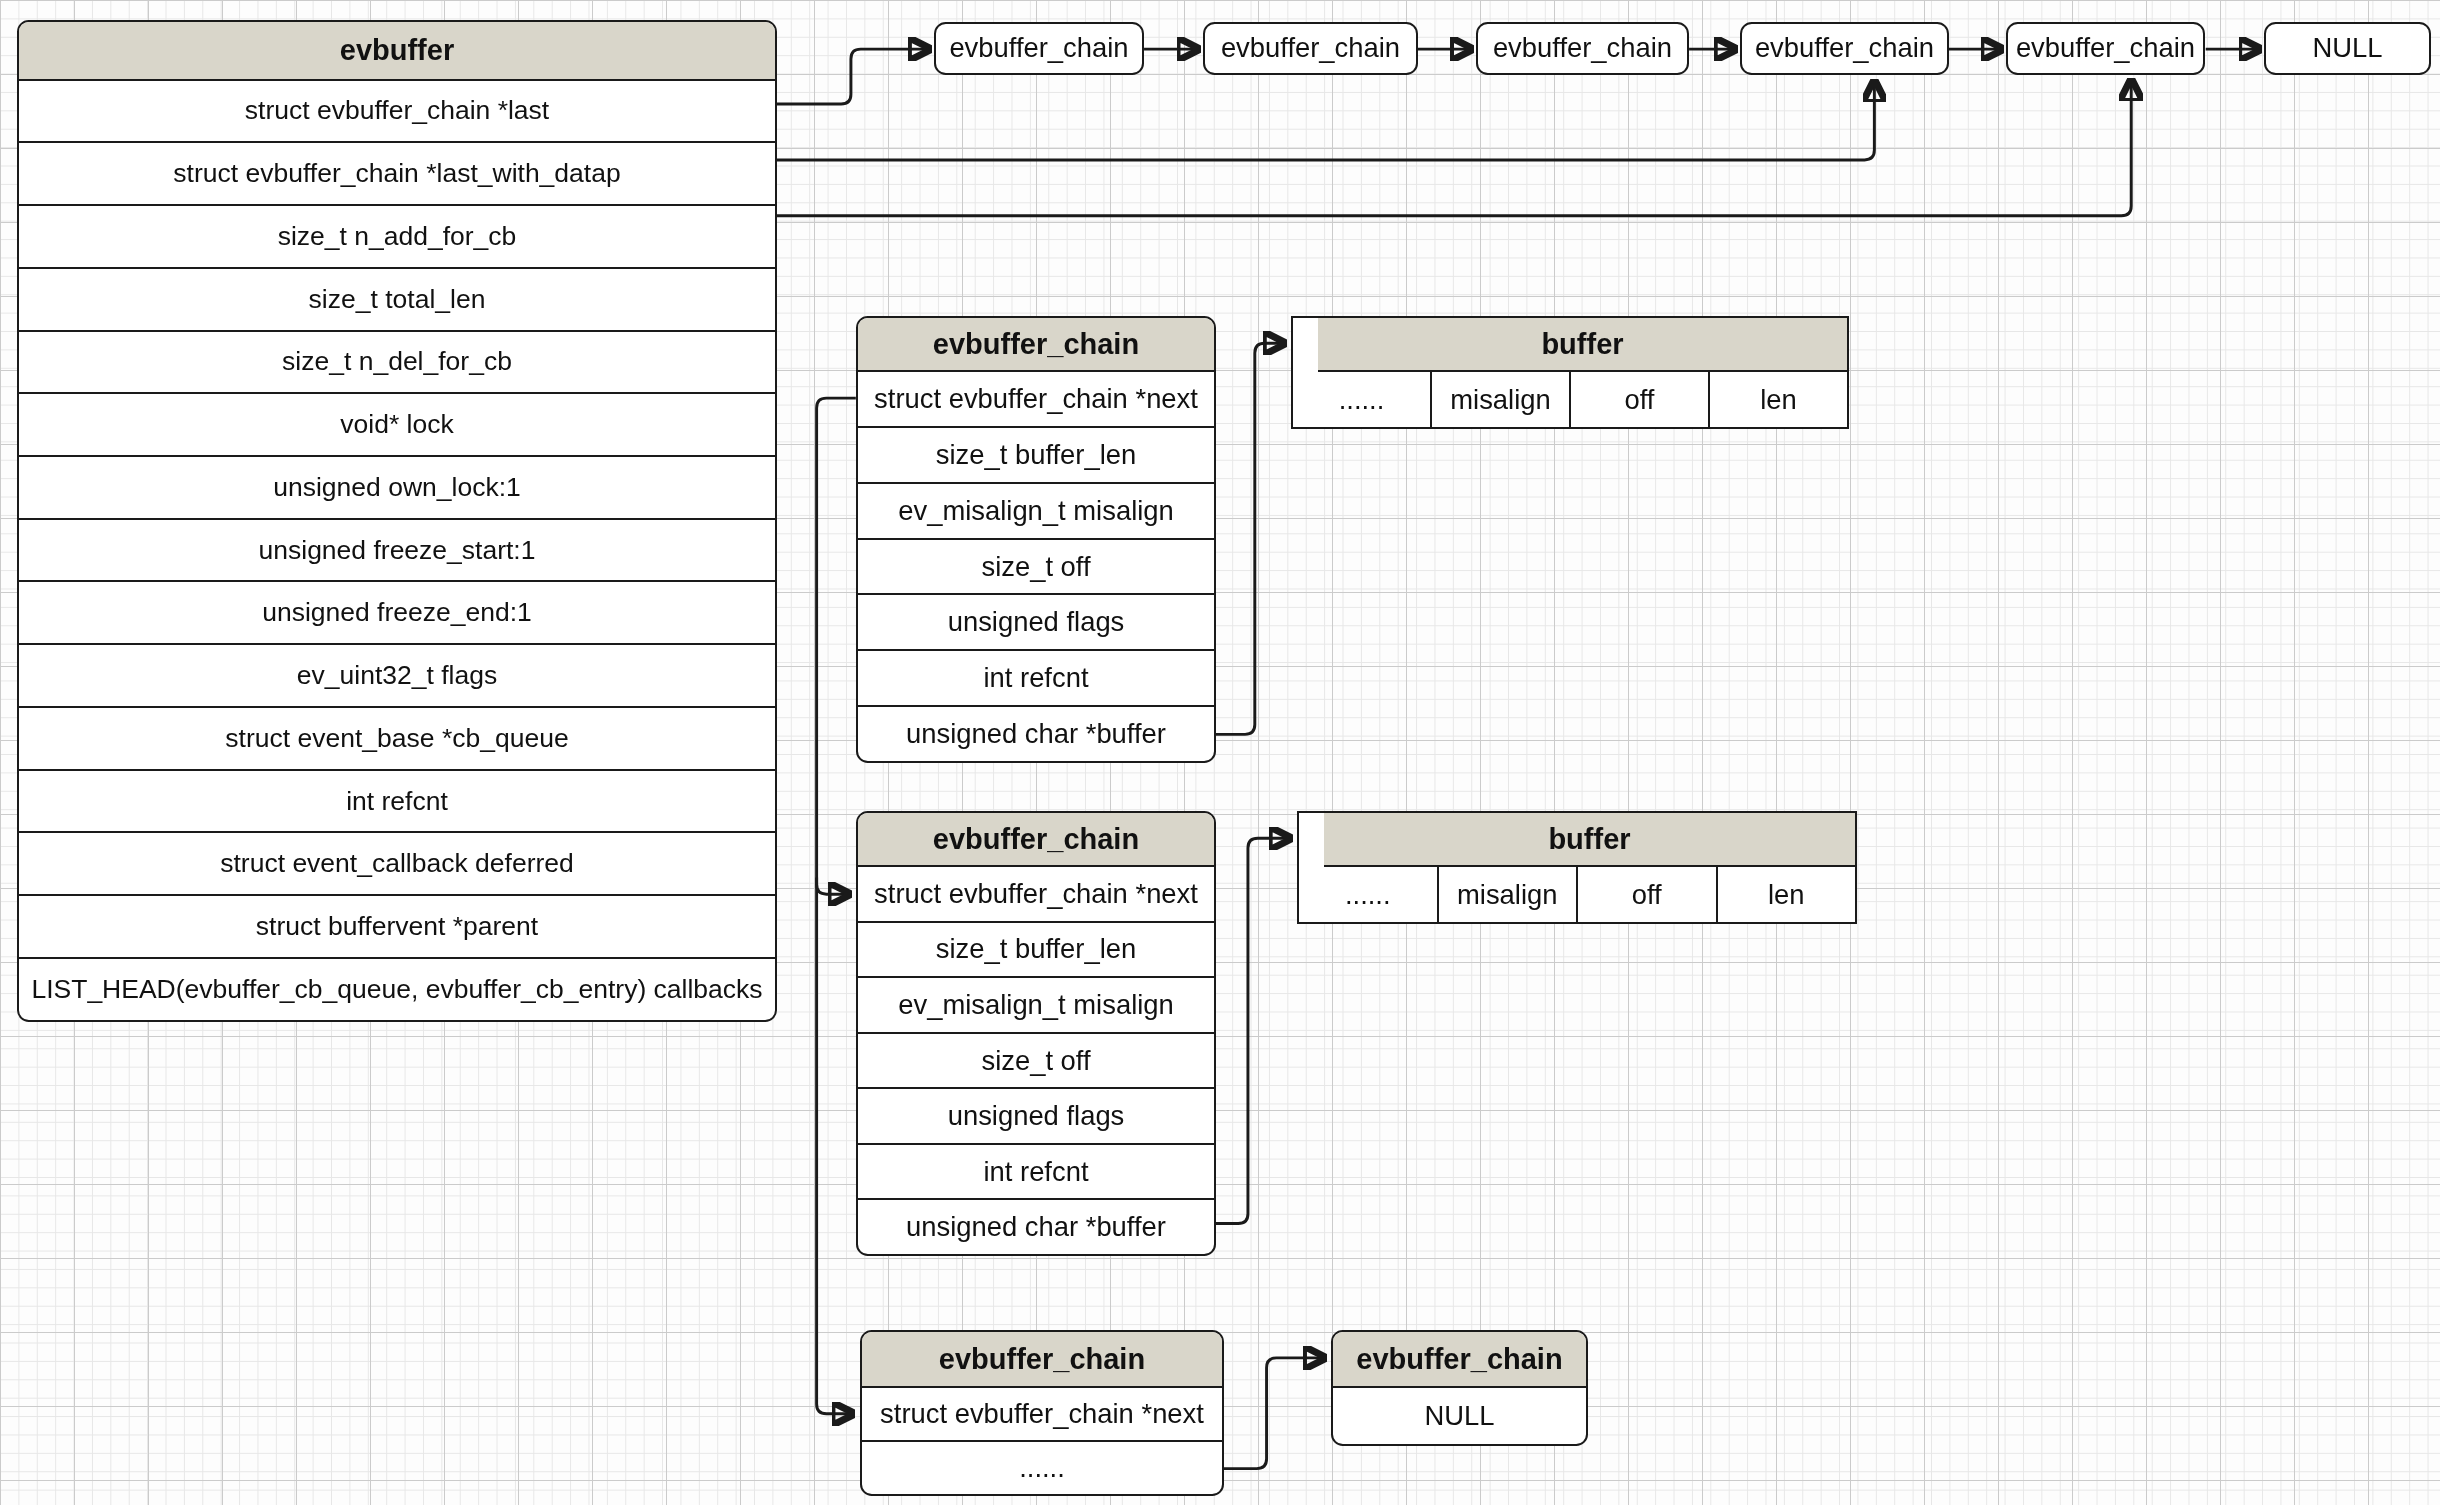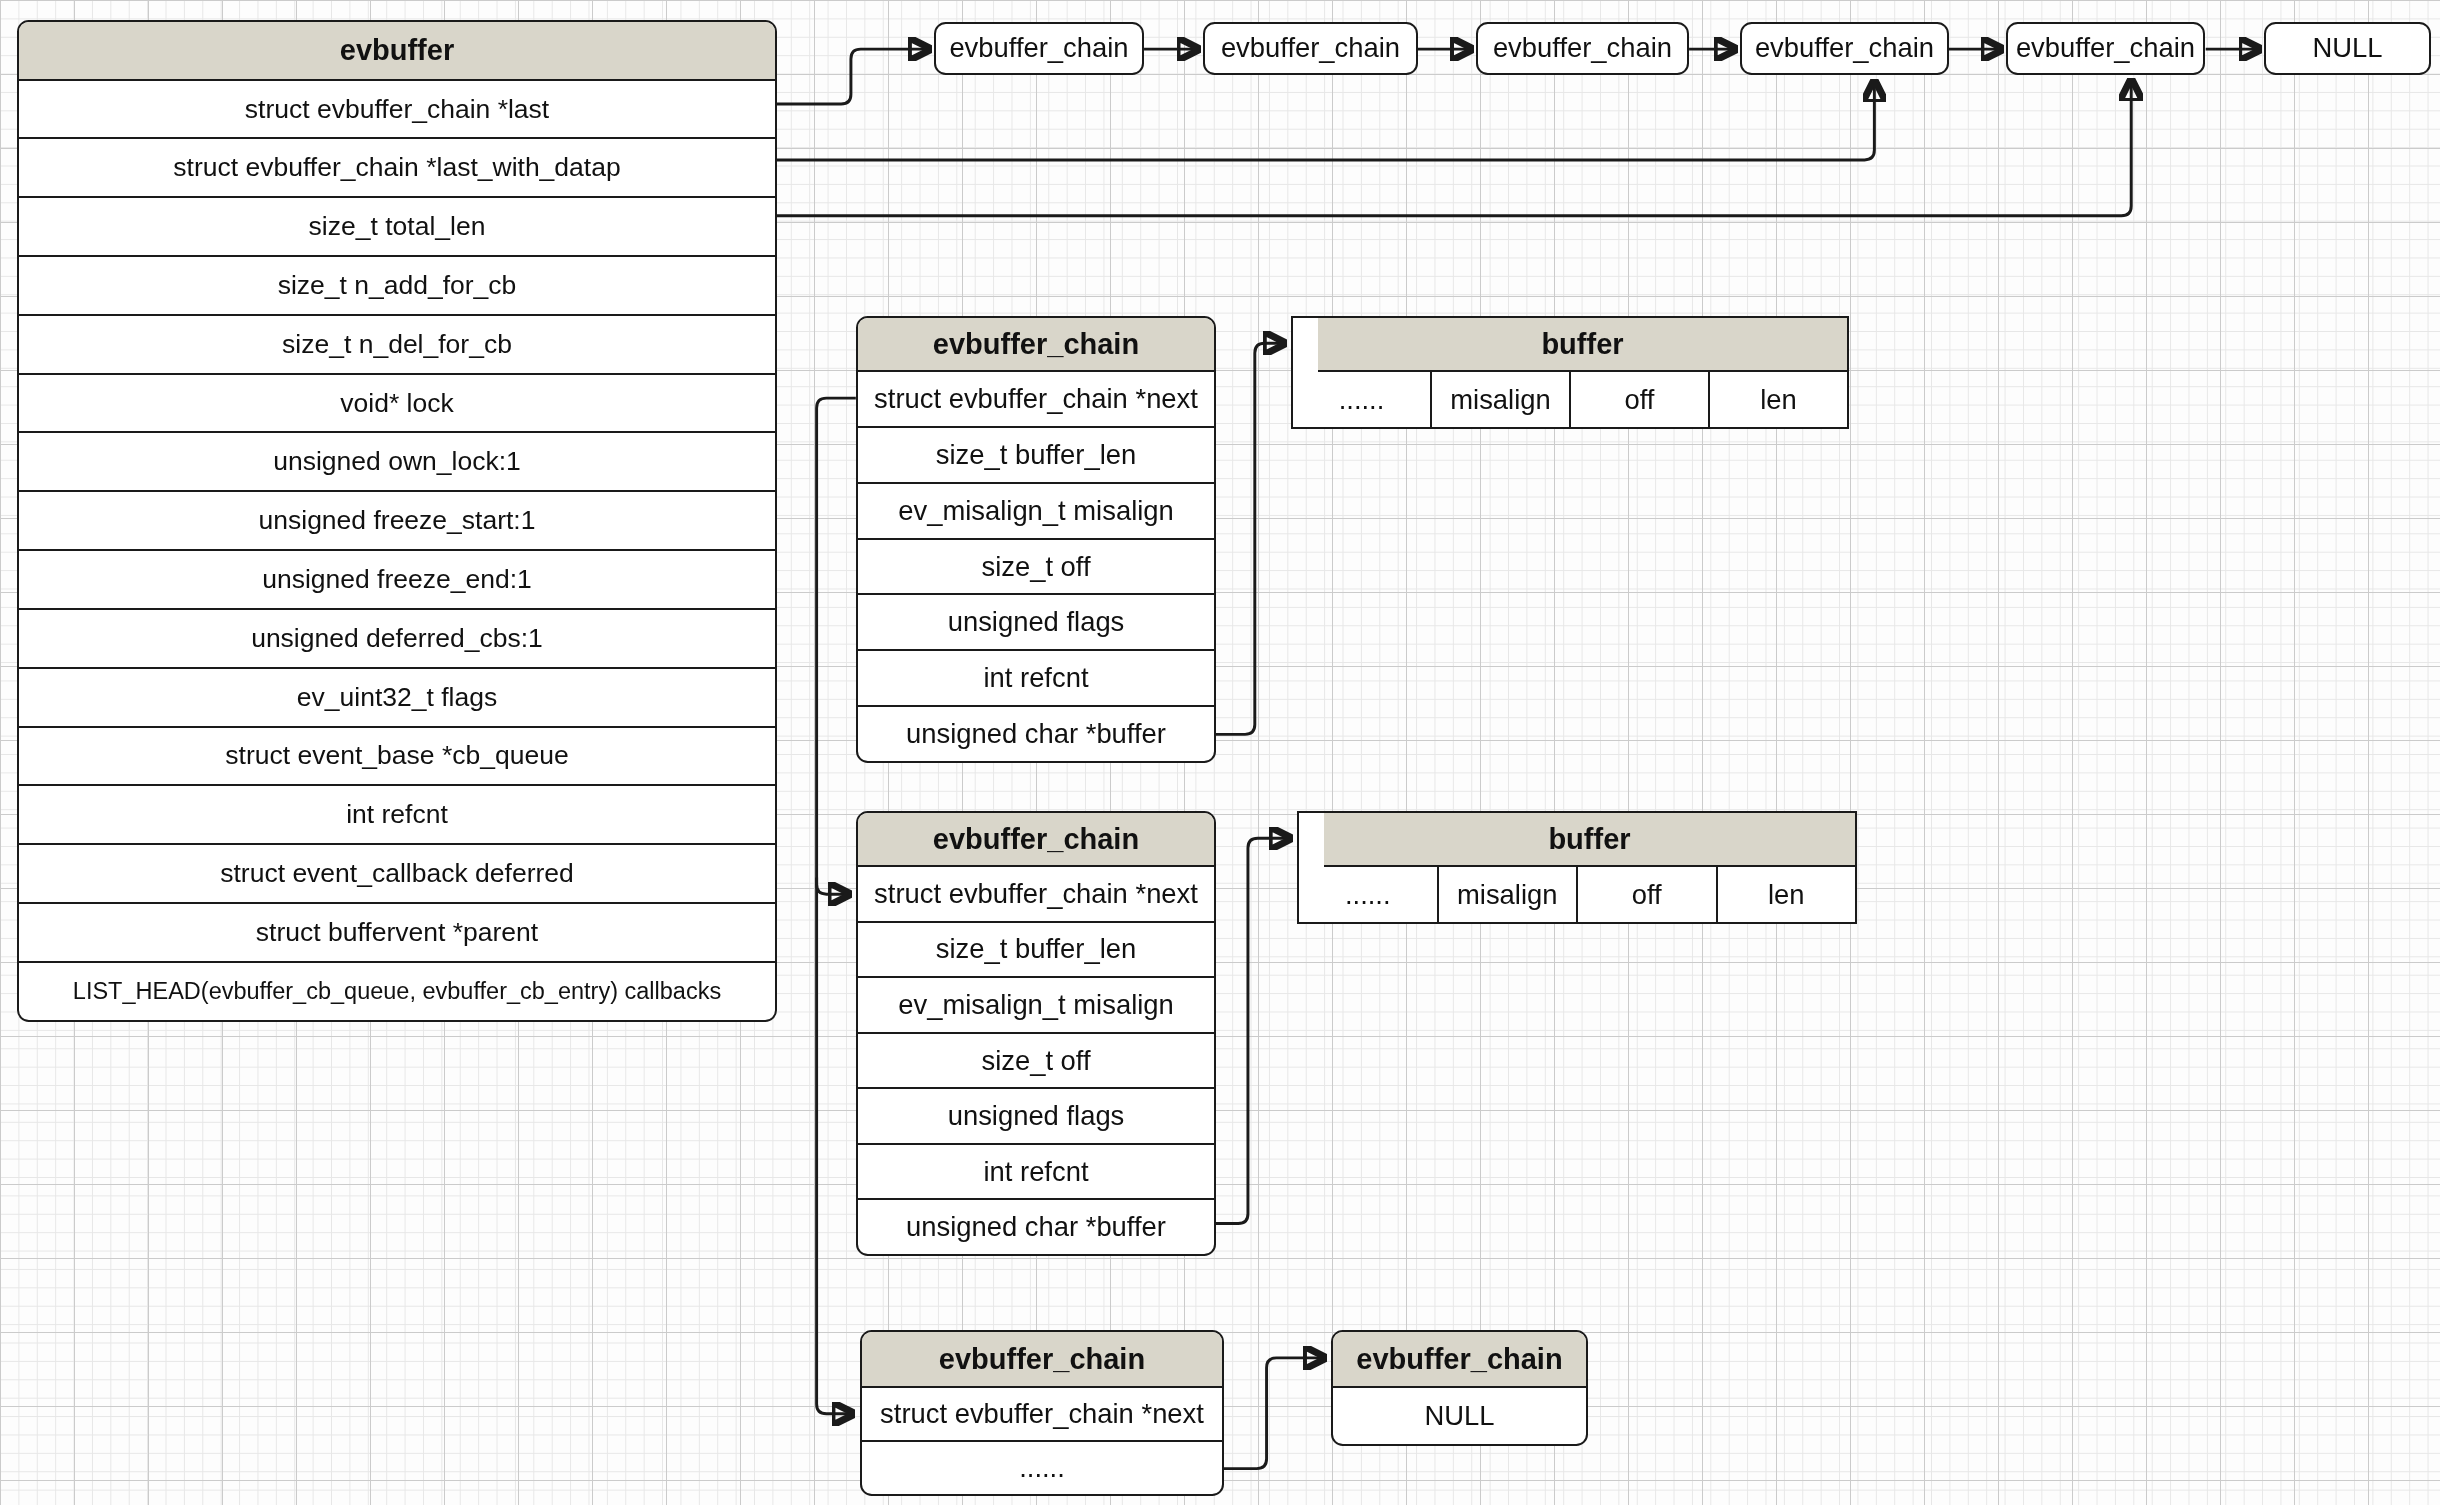--- a/index.html
+++ b/index.html
@@ -87,28 +87,27 @@
     <path d="M1240,749 H1270 Q1280,749 1280,739 V360 Q1280,350 1290,350 H1309" marker-end="url(#arr)"></path>
     <path d="M1240,1248 H1263 Q1273,1248 1273,1238 V865 Q1273,855 1283,855 H1315" marker-end="url(#arr)"></path>
     <path d="M1248,1498 H1282 Q1292,1498 1292,1488 V1395 Q1292,1385 1302,1385 H1350" marker-end="url(#arr)"></path>
   </svg>
 
   <div class="struct-table" id="evbuffer" style="left:17px;top:19.6px;width:760px;height:1002px;">
     <div class="hdr" style="flex-basis:57px;">evbuffer</div>
     <div class="rows">
         <div class="row">struct evbuffer_chain *last</div>
         <div class="row">struct evbuffer_chain *last_with_datap</div>
+        <div class="row">size_t n_add_for_cb</div>
         <div class="row">size_t total_len</div>
-        <div class="row">size_t n_add_for_cb</div>
         <div class="row">size_t n_del_for_cb</div>
         <div class="row">void* lock</div>
         <div class="row">unsigned own_lock:1</div>
         <div class="row">unsigned freeze_start:1</div>
         <div class="row">unsigned freeze_end:1</div>
-        <div class="row">unsigned deferred_cbs:1</div>
         <div class="row">ev_uint32_t flags</div>
         <div class="row">struct event_base *cb_queue</div>
         <div class="row">int refcnt</div>
         <div class="row">struct event_callback deferred</div>
         <div class="row">struct buffervent *parent</div>
         <div class="row">LIST_HEAD(evbuffer_cb_queue, evbuffer_cb_entry) callbacks</div>
       </div>
   </div>
 
   <div class="node" style="left:934px;top:21.6px;width:210px;">evbuffer_chain</div>

